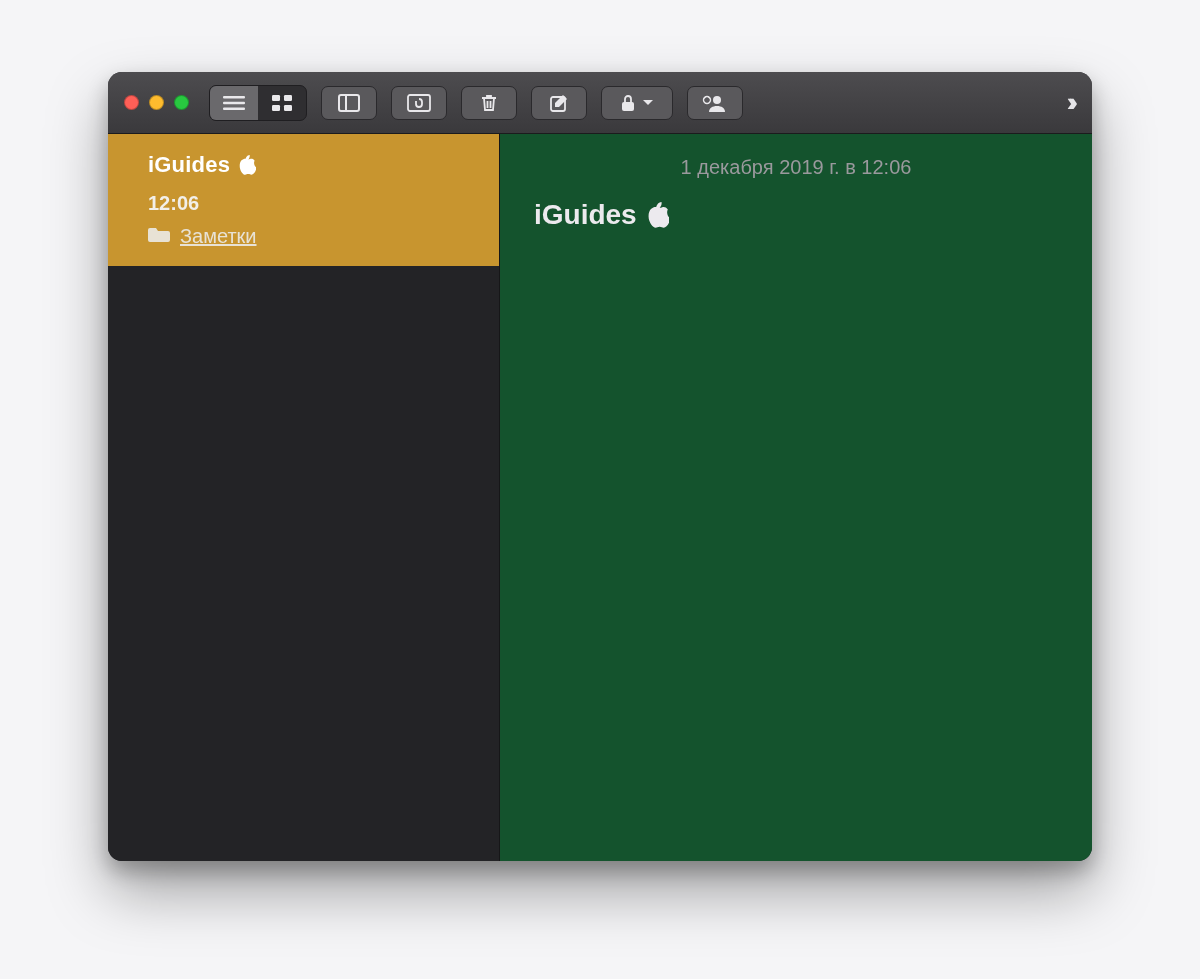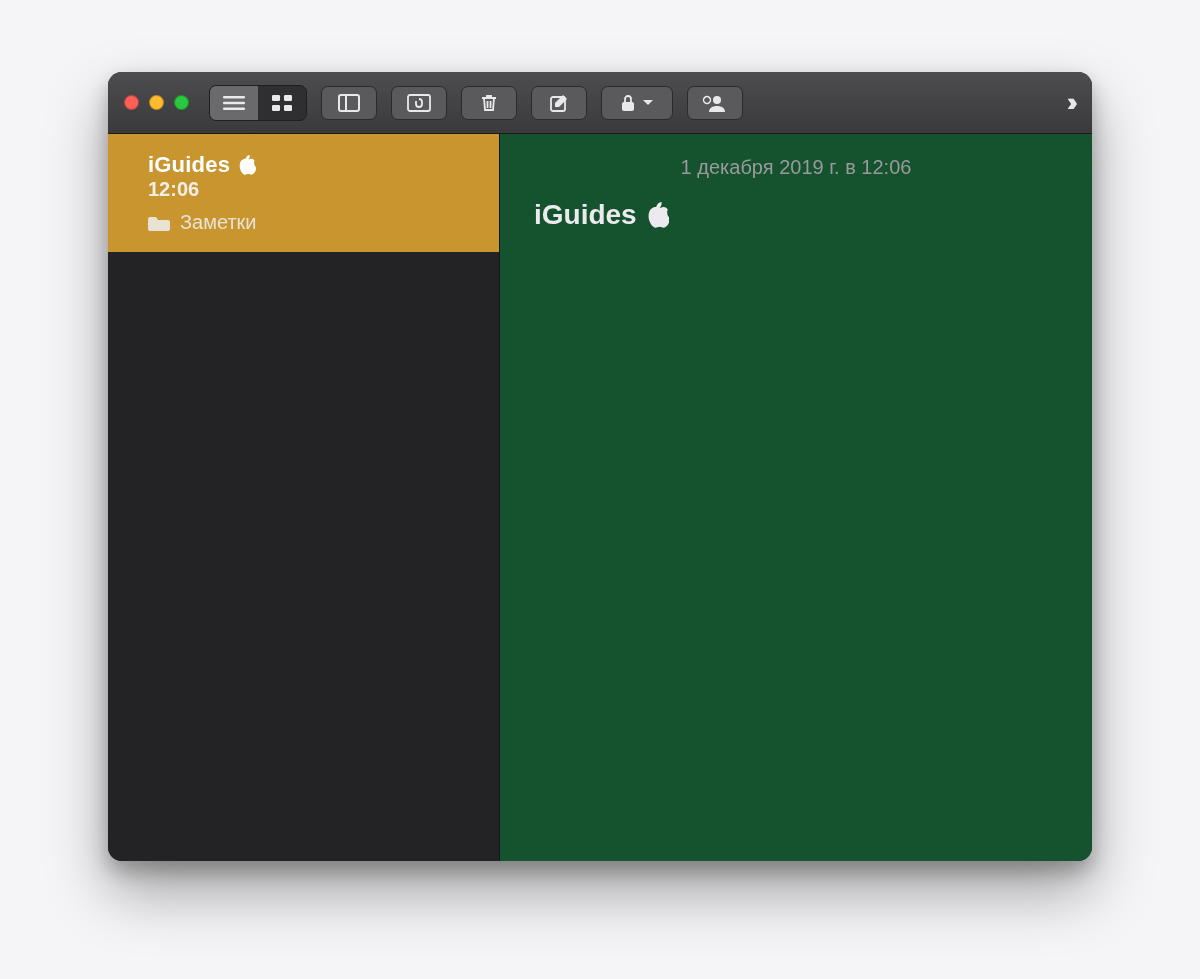--- a/index.html
+++ b/index.html
@@ -29,22 +29,22 @@
     display:flex; align-items:center; justify-content:center; color:#e6e5e8;
   }
   .tbtn.lock { width: 72px; display:flex; gap:6px; }
   .spacer { flex: 1; }
   .chevmore { color:#e6e5e8; font-size:26px; font-weight:700; letter-spacing:-6px; padding-right:4px; }
   svg { display:block; }
   .body { flex:1; display:flex; min-height:0; }
   .sidebar { width: 392px; background:#232326; border-right:1px solid #161618; }
   .note-item { background:#c8952f; padding:18px 26px 18px 40px; color:#fff; }
   .note-title { font-size:22px; font-weight:700; letter-spacing:.2px; display:flex; align-items:center; gap:8px; }
-  .note-time { font-size:20px; margin-top:0; font-weight:600; color:#f2efe9; }
-  .note-folder { font-size:20px; margin-top:10px; color:#e8e2d5; display:flex; align-items:center; gap:10px; }
+  .note-time { font-size:20px; margin-top:14px; font-weight:600; color:#f2efe9; }
+  .note-folder { font-size:20px; margin-top:10px; color:#e8e2d5; display:flex; gap:10px;text-decoration:underline; }
   .content { flex:1; background:#14532d; padding: 22px 34px; }
   .datestamp { text-align:center; color:#9a999d; font-size:20px; }
   .note-h1 { margin-top:20px; color:#eceaee; font-size:28px; font-weight:700; display:flex; align-items:center; gap:10px; }
   .apple { display:inline-block; }
   .folder-ico { display:inline-block; }
   .icon { color:#e9e8eb; }
 </style>
 </head>
 <body>
 

